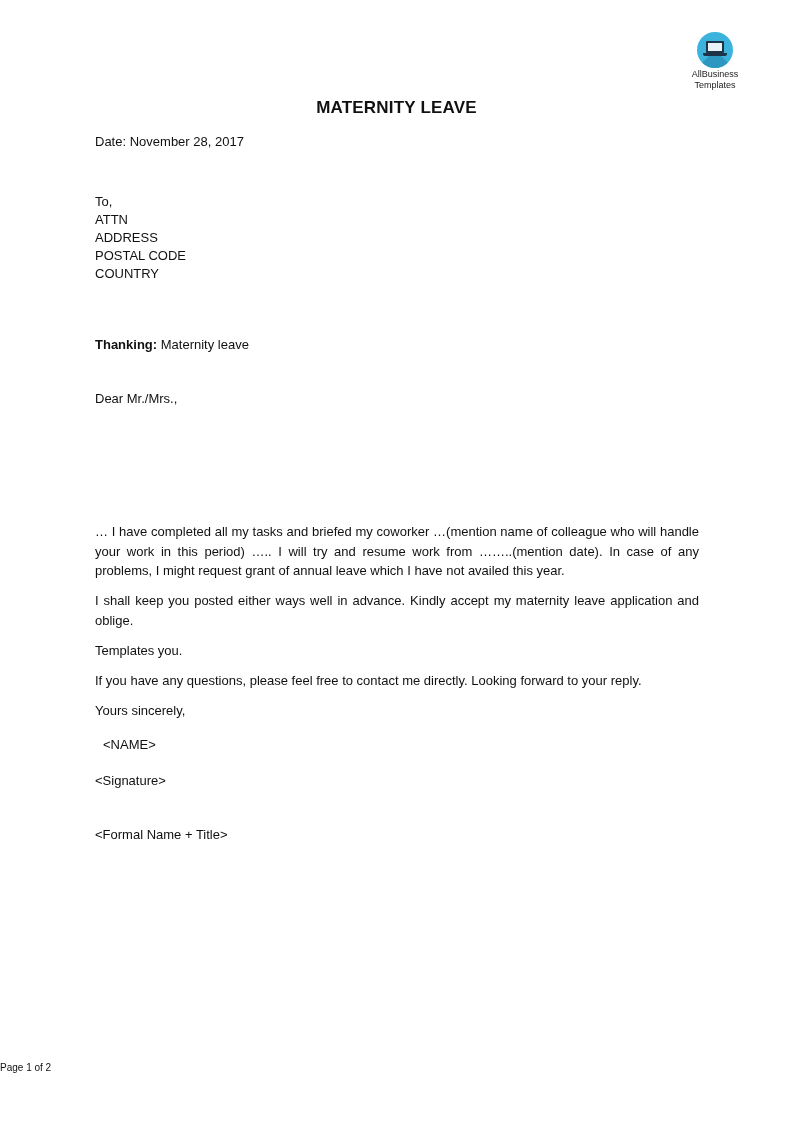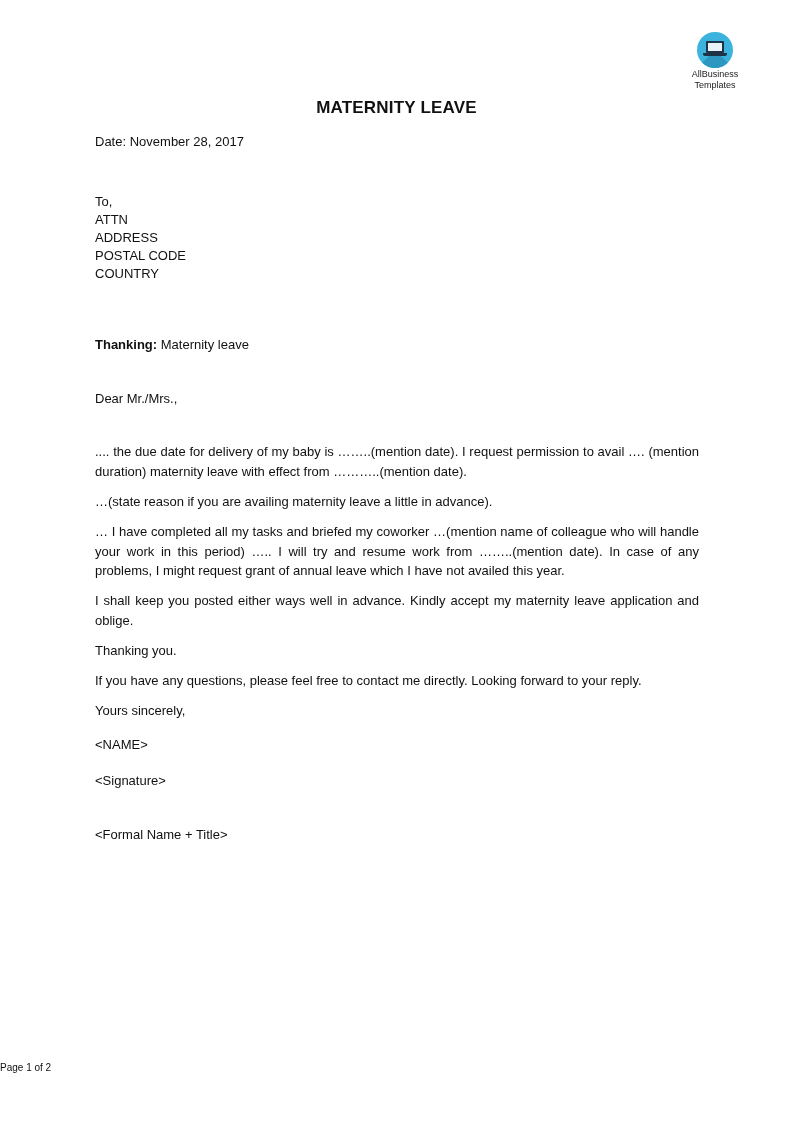--- a/index.html
+++ b/index.html
@@ -70,26 +70,24 @@
   <div class="line" style="top:247px;">POSTAL CODE</div>
   <div class="line" style="top:265px;">COUNTRY</div>
 
   <div class="line" style="top:336px;">
     <span class="bold">Thanking:</span>
     <span>Maternity leave</span>
   </div>
 
   <div class="line" style="top:390px;">Dear Mr./Mrs.,</div>
 
-  <div class="para" style="top:442px;">.... the due date for delivery of my baby is ……..(mention date). I request permission to avail …. (mention duration) maternity leave with effect from ………..(mention date).</div>
-  <div class="para" style="top:492px;">…(state reason if you are availing maternity leave a little in advance).</div>
   <div class="para" style="top:522px;">… I have completed all my tasks and briefed my coworker …(mention name of colleague who will handle your work in this period) ….. I will try and resume work from ……..(mention date). In case of any problems, I might request grant of annual leave which I have not availed this year.</div>
   <div class="para" style="top:591px;">I shall keep you posted either ways well in advance. Kindly accept my maternity leave application and oblige.</div>
-  <div class="para" style="top:641px;">Thanking you.</div>
+  <div class="para" style="top:641px;">Templates you.</div>
   <div class="para" style="top:701px;">Yours sincerely,</div>
   <div class="para" style="top:671px;">If you have any questions, please feel free to contact me directly. Looking forward to your reply.</div>
 
-  <div class="line" style="top:736px;">&lt;NAME&gt;</div>
+  <div class="line" style="top:736px;margin-left:8px;">&lt;NAME&gt;</div>
   <div class="line" style="top:772px;">&lt;Signature&gt;</div>
   <div class="line" style="top:826px;">&lt;Formal Name + Title&gt;</div>
 
   <div class="footer">Page 1 of 2</div>
 </div>
 
 </body></html>

